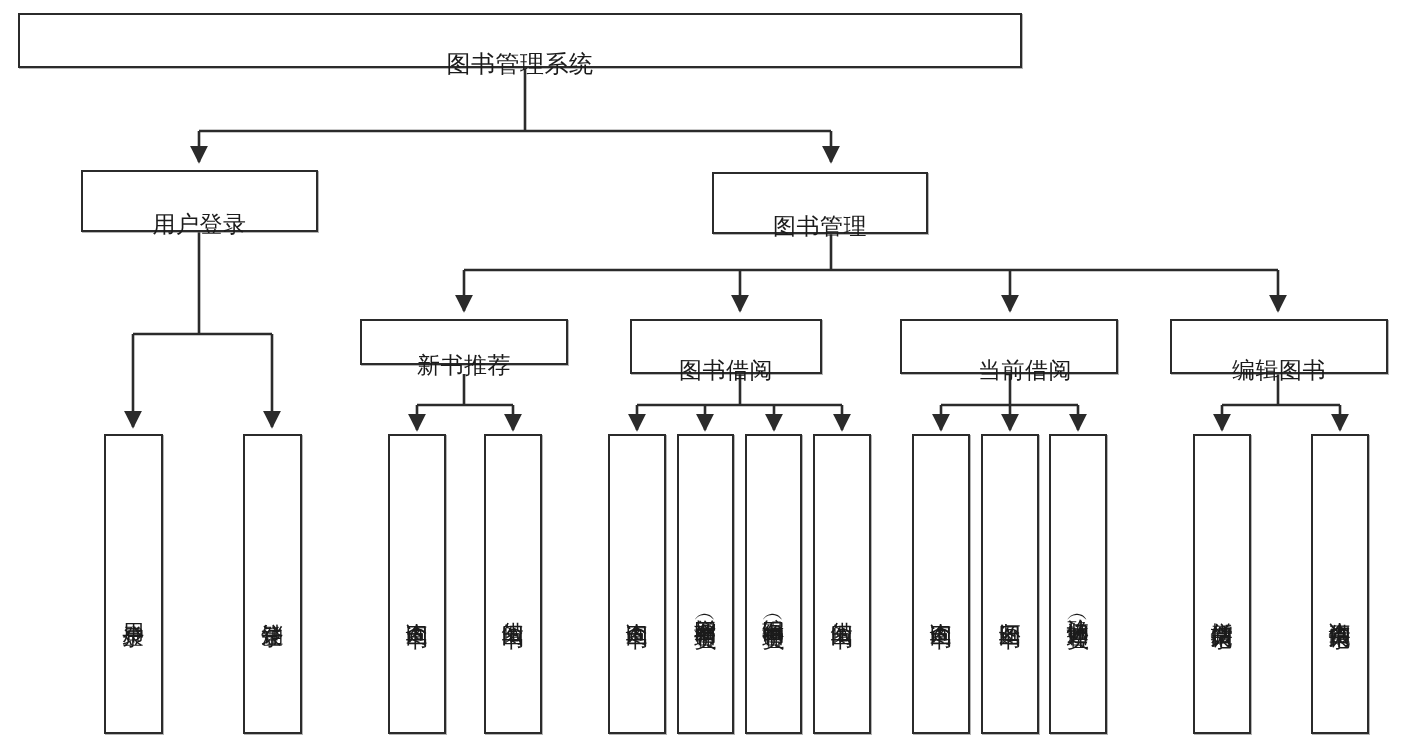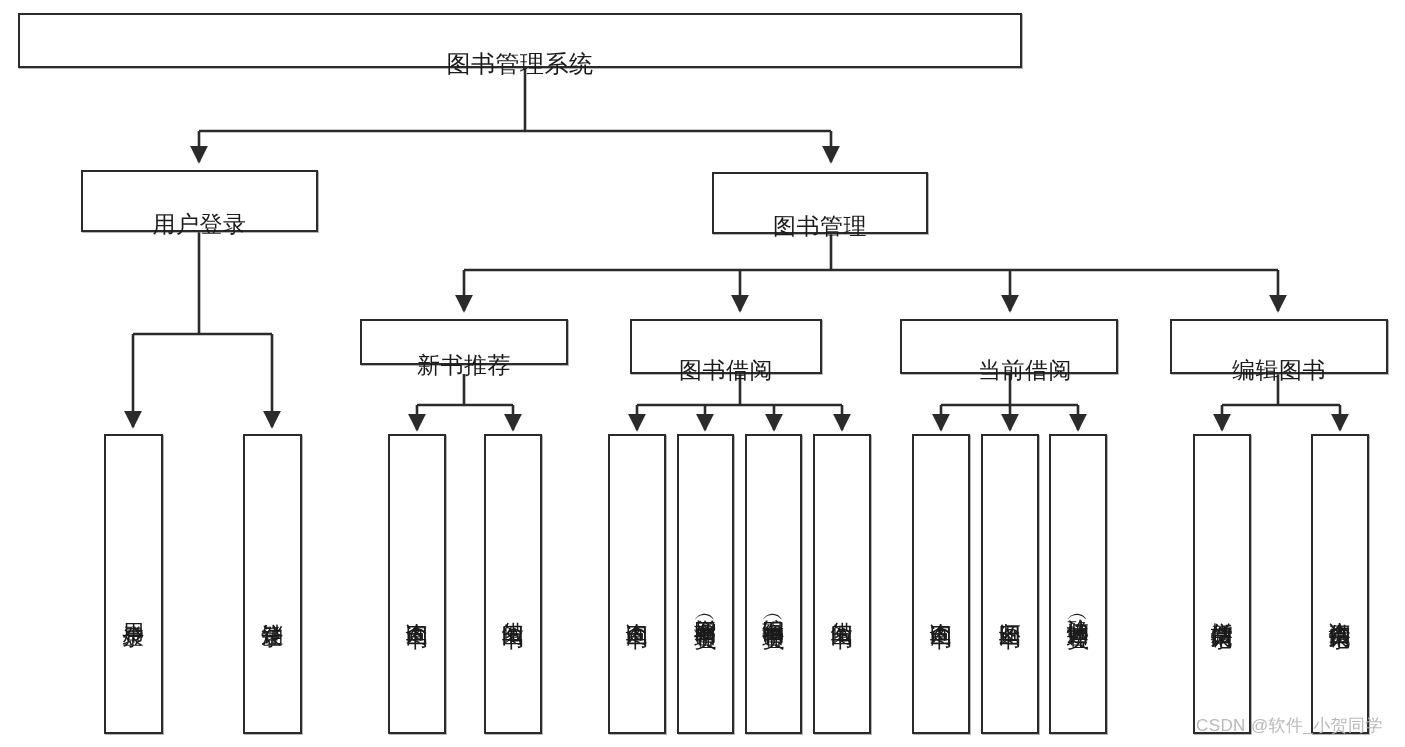--- a/index.html
+++ b/index.html
@@ -189,15 +189,14 @@
     <span class="lbl">确认归还（管理员）</span>
   </div>
 
   <div class="node v" style="left:1193px; top:434px; width:58px; height:300px;">
     <span class="lbl">新增借阅记录</span>
   </div>
   <div class="node v" style="left:1311px; top:434px; width:58px; height:300px;">
     <span class="lbl">查询借阅记录</span>
   </div>
 
-  <div class="watermark" style="left:1196px; top:714px;">CSDN @软件_小贺同学</div>
 
 </div>
 
 </body></html>

